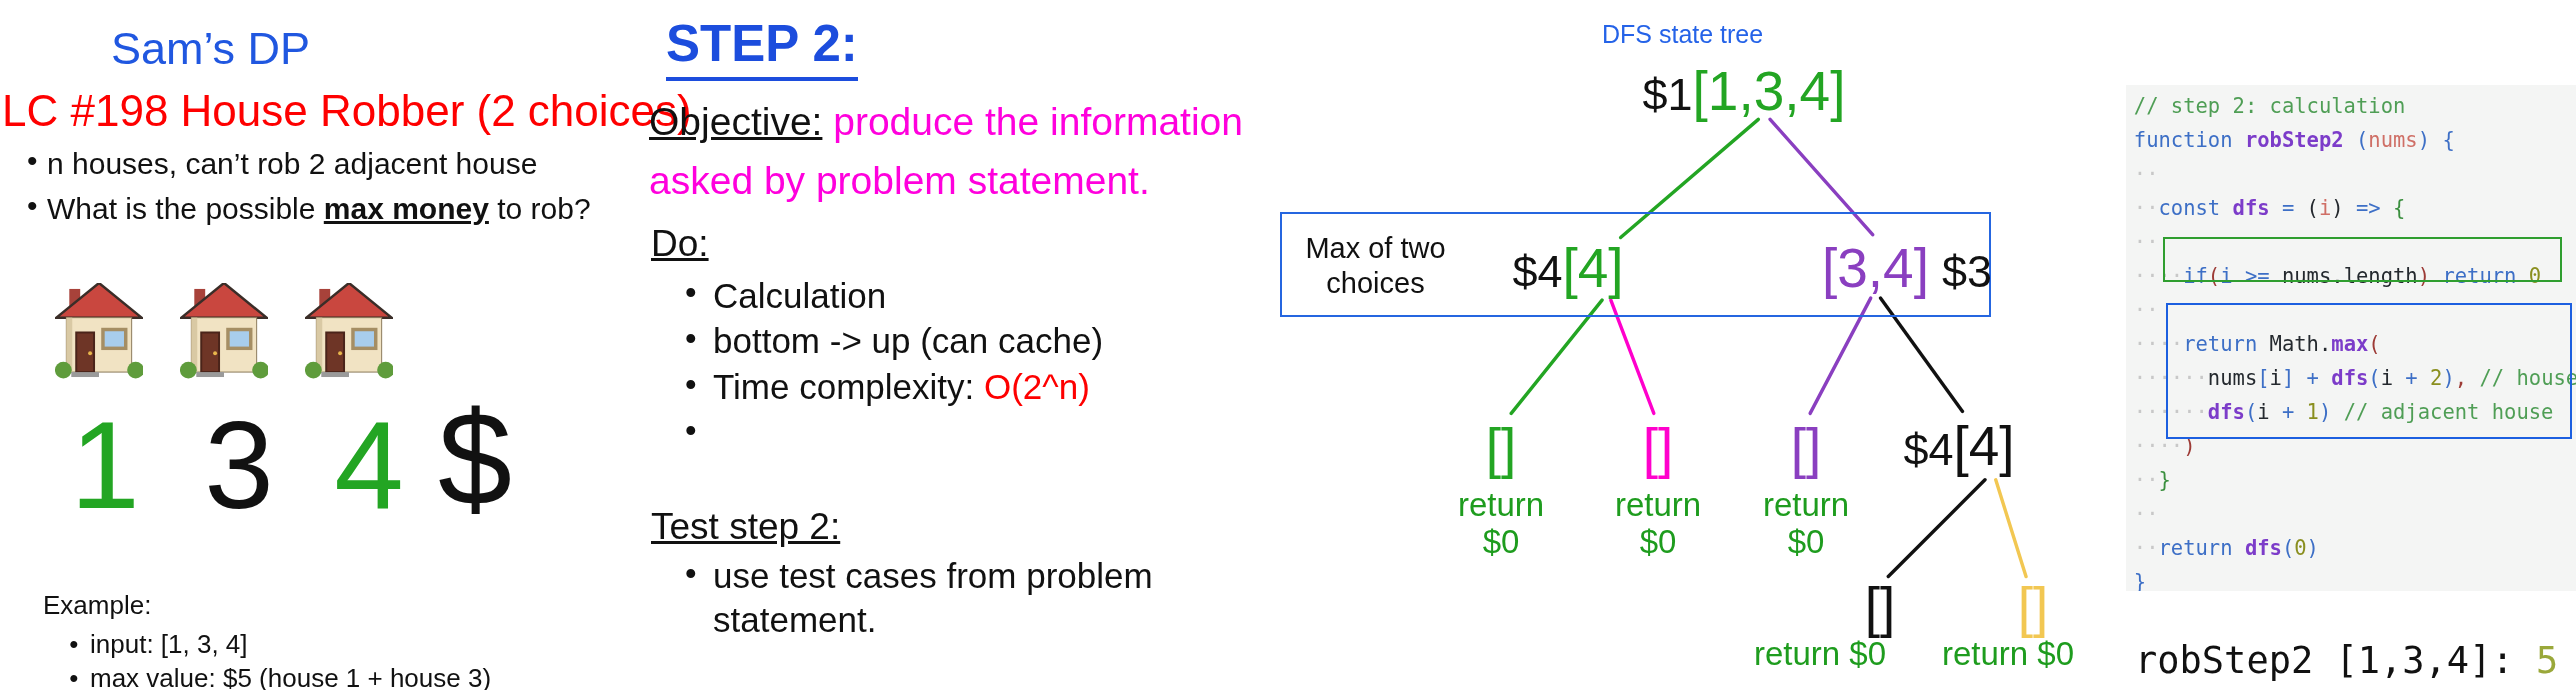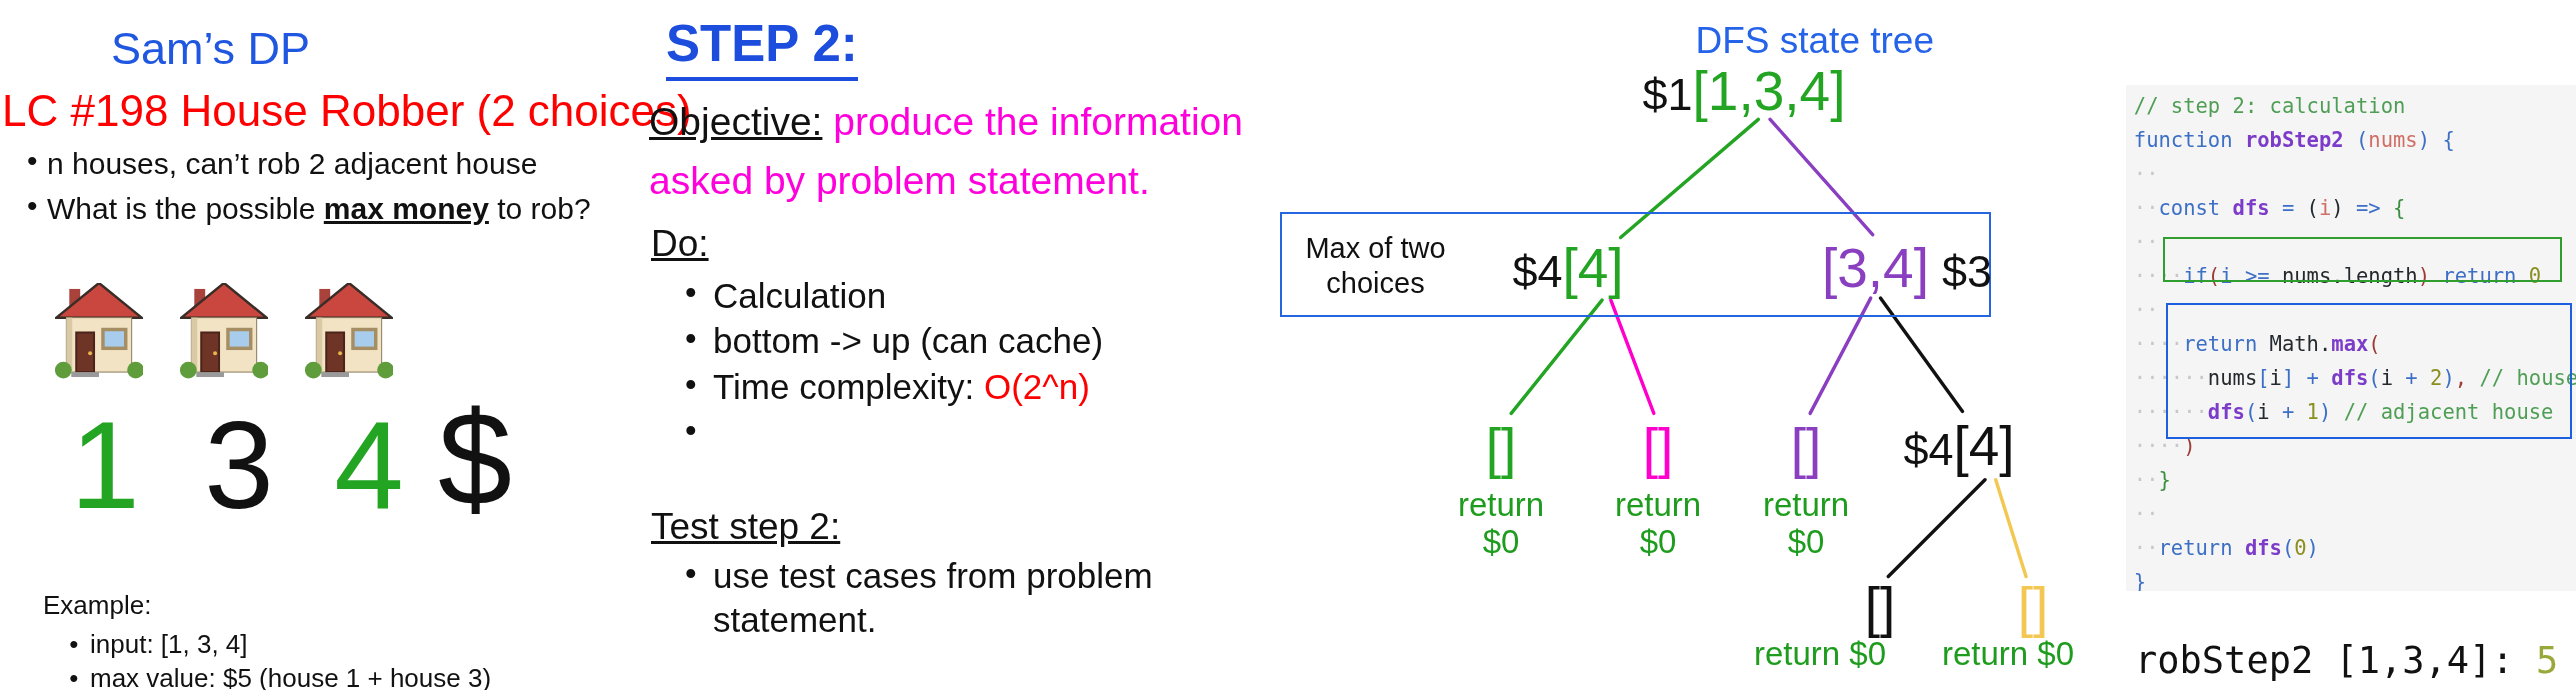--- a/index.html
+++ b/index.html
@@ -28,21 +28,21 @@
   .s2-dot{left:679px;width:23.4px;text-align:center;font-size:33px;}
 
   .sg-k{color:#111;}
   .sg-m{color:#ff00dd;}
   .sg-red{color:#fe0000;}
   .sg-green{color:#23a523;}
   .sg-u{color:#111;text-decoration:underline;}
   .sg-bu{color:#111;font-weight:bold;text-decoration:underline;}
 
   
-  .tree-title{left:1602px;top:19.5px;width:332px;text-align:right;font-size:37px;font-weight:500;color:#2563e8;}
+  .tree-title{left:1602px;top:19.5px;width:332px;text-align:left;font-size:25px;font-weight:500;color:#2563e8;}
   .tree-node{position:absolute;transform:translate(-50%,-50%);white-space:nowrap;display:flex;align-items:baseline;}
   .tree-node span{font-weight:500;}
   .tree-label{position:absolute;transform:translateX(-50%);text-align:center;color:#1e9c1e;
               font-size:33px;line-height:37px;white-space:nowrap;}
   .choice-box{left:1280px;top:212px;width:707px;height:101px;border:2.9px solid #2566e0;}
   .choice-box-label{left:1278px;top:231px;width:195px;text-align:center;font-size:29px;line-height:35px;color:#111;}
   #tree-edges{left:0;top:0;pointer-events:none;}
 
   
   .code-title{left:2169px;top:21.5px;width:322px;text-align:center;font-size:41px;font-weight:500;color:#2563e8;}

